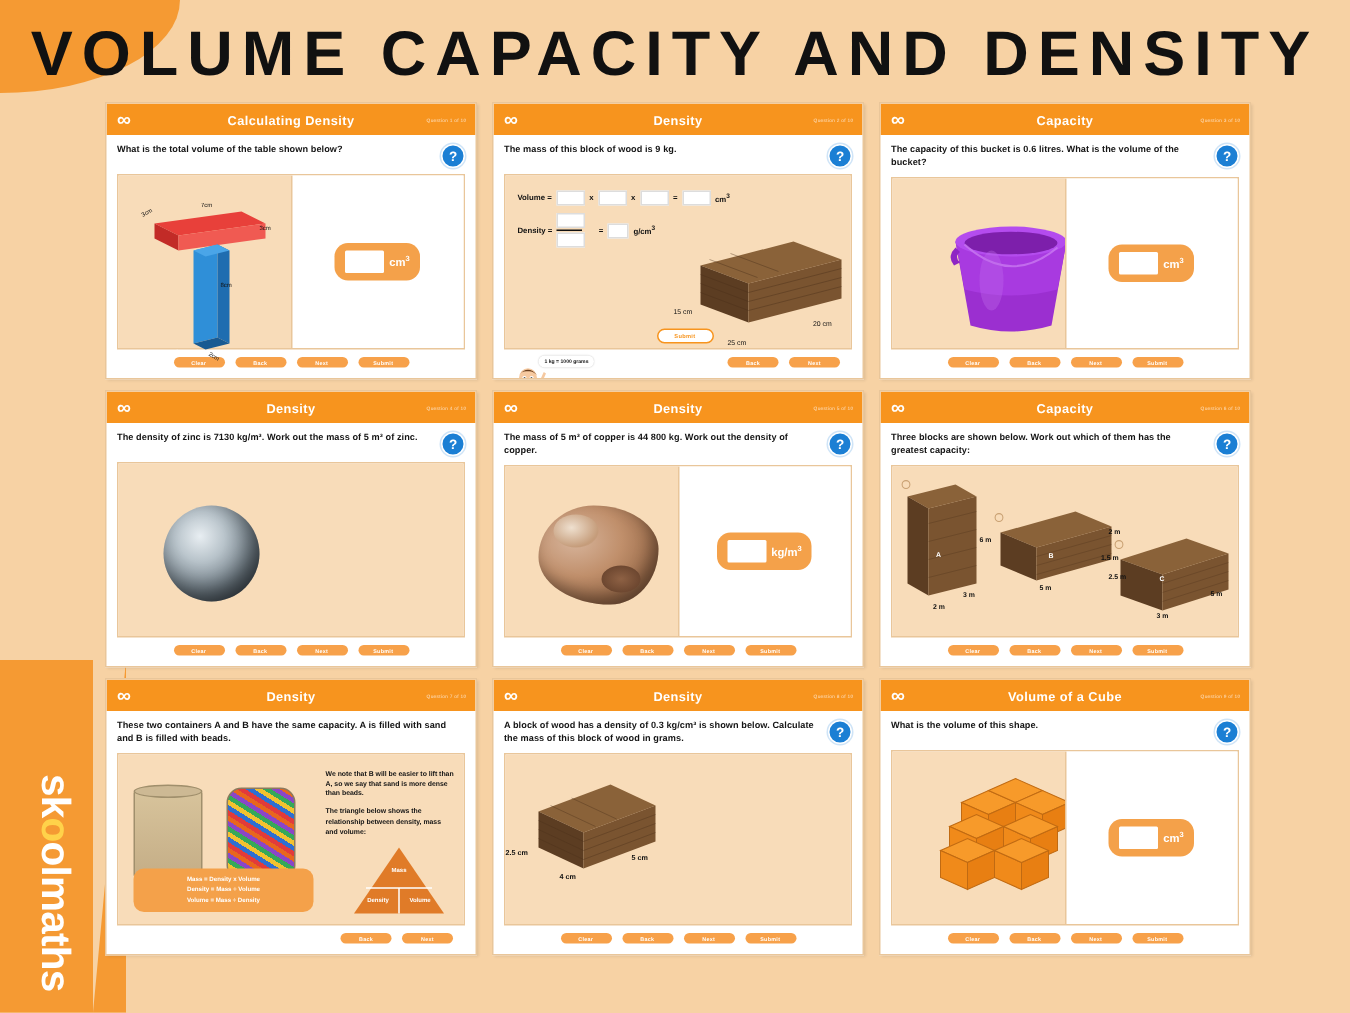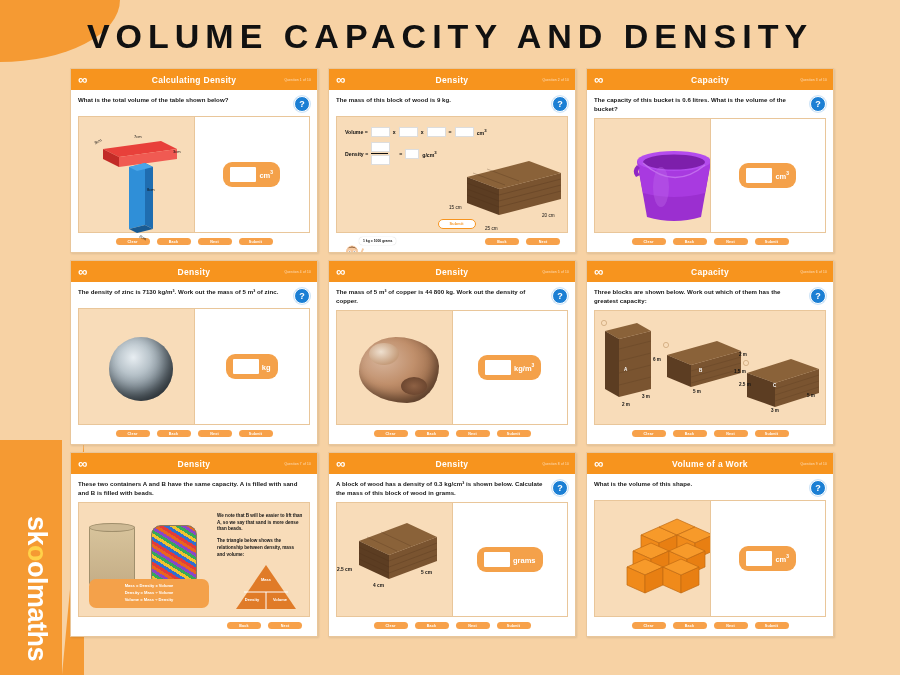--- a/index.html
+++ b/index.html
@@ -31,21 +31,21 @@
     position:absolute;left:-47px;top:47px;width:140px;height:46px;
     transform:rotate(90deg);
     color:#ffffff;font-weight:bold;font-size:27px;letter-spacing:-0.5px;
     line-height:46px;white-space:nowrap;
   }
   .logo-o{color:#ffd24a;}
 
   .page-title{
     position:absolute;left:0;top:12px;width:900px;height:48px;
     text-align:center;
-    font-size:34px;font-weight:bold;letter-spacing:6px;
+    font-size:42px;font-weight:bold;letter-spacing:6px;
     color:#111;line-height:48px;
     white-space:nowrap;
     z-index:5;
   }
 
   .grid{
     position:absolute;left:70px;top:68px;
     width:768px;height:584px;
     display:grid;
     grid-template-columns:248px 248px 248px;
@@ -412,26 +412,20 @@
     </div>
     <div class="card-body">
       <div class="qrow">
         <div class="qtext">The density of zinc is 7130 kg/m³. Work out the mass of 5 m³ of zinc.</div>
         <div class="help-btn">?</div>
       </div>
       <div class="stage">
         <div class="stage-left">
           <div class="sphere"></div>
         </div>
-        <div class="stage-right">
-          <div class="answer-pill">
-            <div class="answer-box"></div>
-            <div class="answer-unit"><span>kg</span><sup></sup></div>
-          </div>
-        </div>
       </div>
       <div class="btn-row">
         <div class="btn">Clear</div>
         <div class="btn">Back</div>
         <div class="btn">Next</div>
         <div class="btn">Submit</div>
       </div>
     </div>
   </div>
 
@@ -610,40 +604,34 @@
                 <line x1="38" y1="50" x2="86" y2="32"></line>
               <line x1="38" y1="56" x2="86" y2="38"></line>
               <line x1="16" y1="20" x2="46" y2="34"></line>
                 <line x1="30" y1="15" x2="60" y2="29"></line>
             </g>
           </svg>
           <div class="lbl" style="left:0px;top:64px;font-size:4.8px;font-weight:bold;">2.5 cm</div>
           <div class="lbl" style="left:84px;top:67px;font-size:4.8px;font-weight:bold;">5 cm</div>
           <div class="lbl" style="left:36px;top:80px;font-size:4.8px;font-weight:bold;">4 cm</div>
         </div>
-        <div class="stage-right">
-          <div class="answer-pill">
-            <div class="answer-box"></div>
-            <div class="answer-unit"><span>grams</span><sup></sup></div>
-          </div>
-        </div>
       </div>
       <div class="btn-row">
         <div class="btn">Clear</div>
         <div class="btn">Back</div>
         <div class="btn">Next</div>
         <div class="btn">Submit</div>
       </div>
     </div>
   </div>
 
   <div class="card">
     <div class="card-header">
       <span class="hdr-infinity">∞</span>
-      <span class="hdr-title">Volume of a Work</span>
+      <span class="hdr-title">Volume of a Cube</span>
       <span class="hdr-qno">Question 9 of 10</span>
     </div>
     <div class="card-body">
       <div class="qrow">
         <div class="qtext">What is the volume of this shape.</div>
         <div class="help-btn">?</div>
       </div>
       <div class="stage">
         <div class="stage-left">
           <svg class="cubes" viewBox="0 0 90 86">

